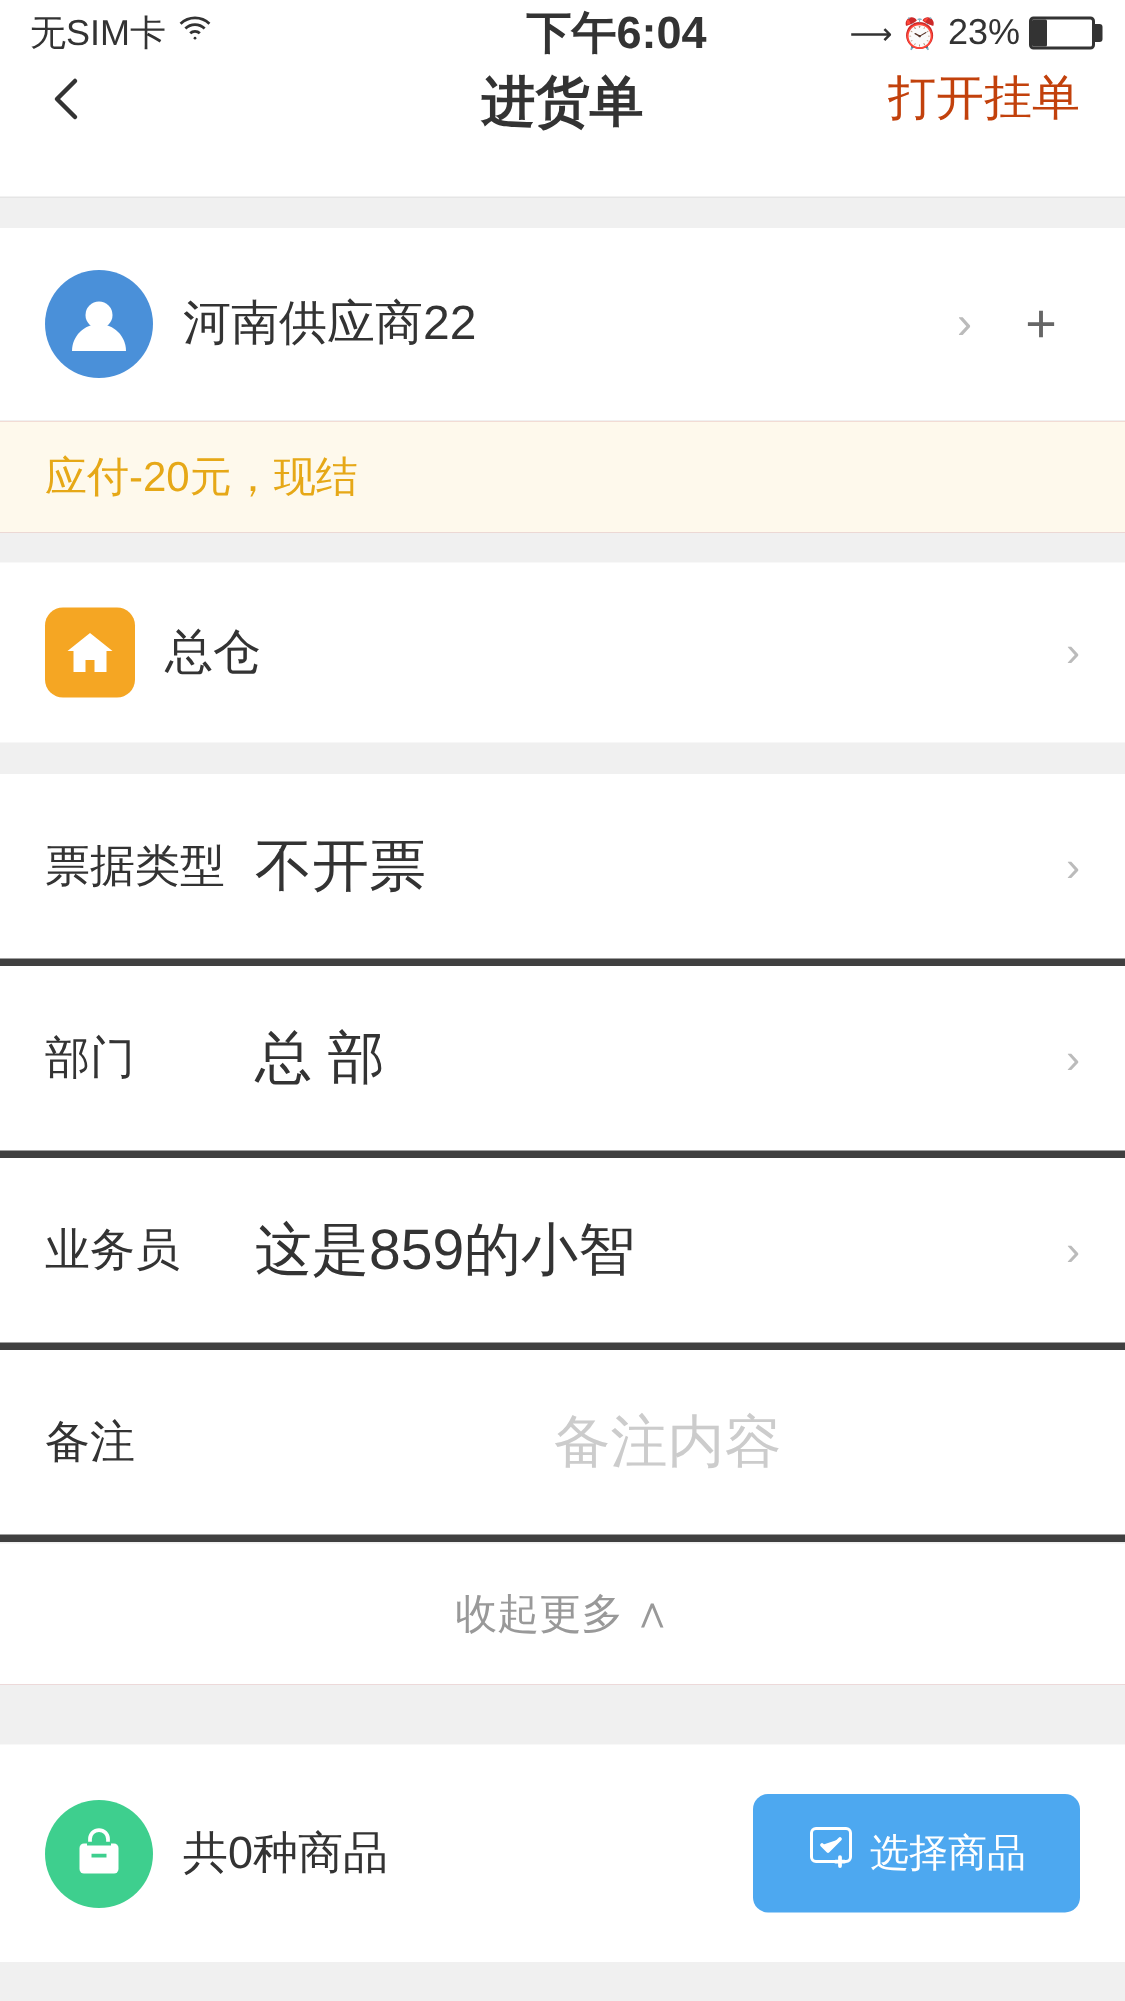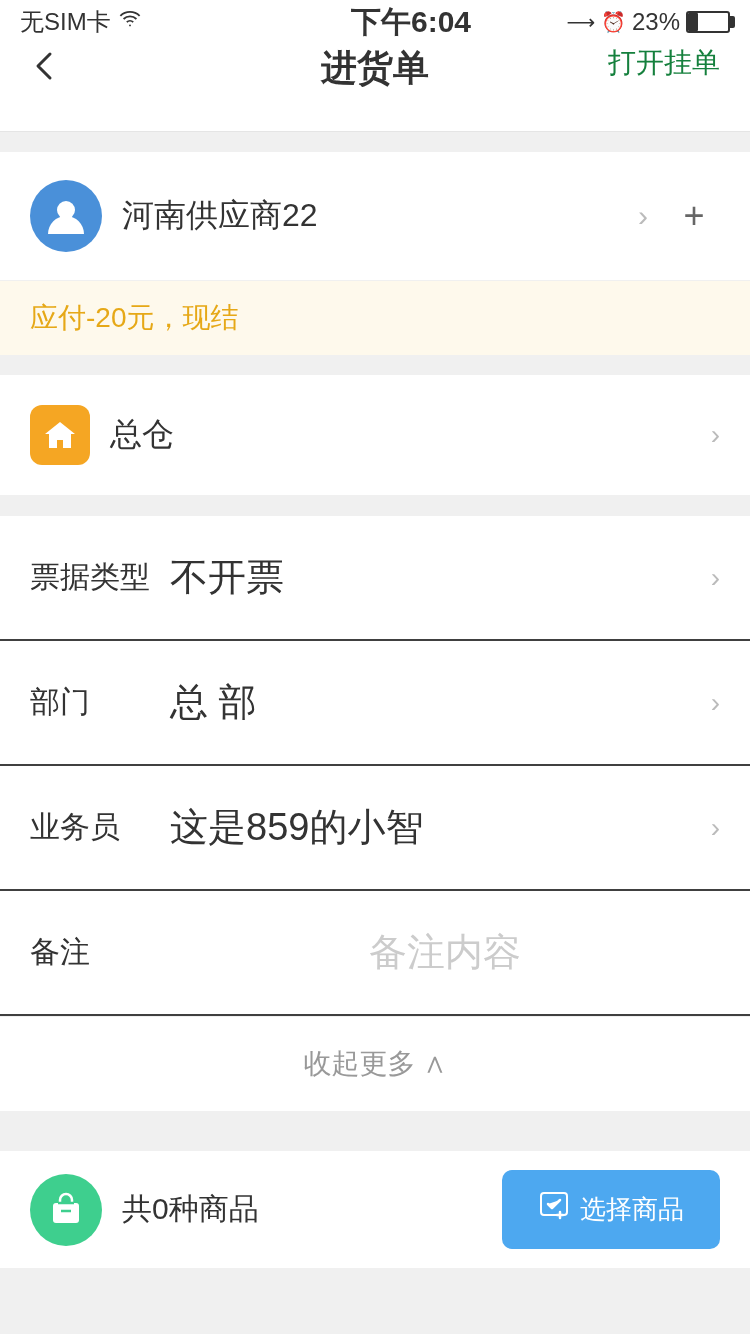--- a/index.html
+++ b/index.html
@@ -64,22 +64,22 @@
     }
     .nav-title {
       font-size: 36px;
       font-weight: 600;
       color: #333;
       position: absolute;
       left: 50%;
       transform: translateX(-50%);
     }
     .nav-action {
-      font-size: 28px;
-      color: #15803d;
+      font-size: 32px;
+      color: #c2410c;
     }
 
     
     .section-gap {
       height: 20px;
       background: #f0f0f0;
     }
 
     
     .card {
@@ -163,21 +163,21 @@
       font-size: 32px;
       color: #333;
     }
 
     
     .form-row {
       display: flex;
       align-items: center;
       padding: 36px 30px;
       background: #fff;
-      border-bottom: 2px solid #404040;
+      border-bottom: 5px solid #404040;
       cursor: pointer;
     }
     .form-key {
       width: 140px;
       font-size: 30px;
       color: #333;
       flex-shrink: 0;
     }
     .form-val {
       flex: 1;
@@ -202,21 +202,21 @@
       color: #999;
       cursor: pointer;
       border-top: 1px solid #f0f0f0;
     }
 
     
     .product-bar {
       background: #fff;
       display: flex;
       align-items: center;
-      padding: 19px 30px;
+      padding: 33px 30px;
       margin-top: 20px;
     }
     .product-icon {
       width: 72px;
       height: 72px;
       border-radius: 50%;
       background: #3ecf8e;
       display: flex;
       align-items: center;
       justify-content: center;

